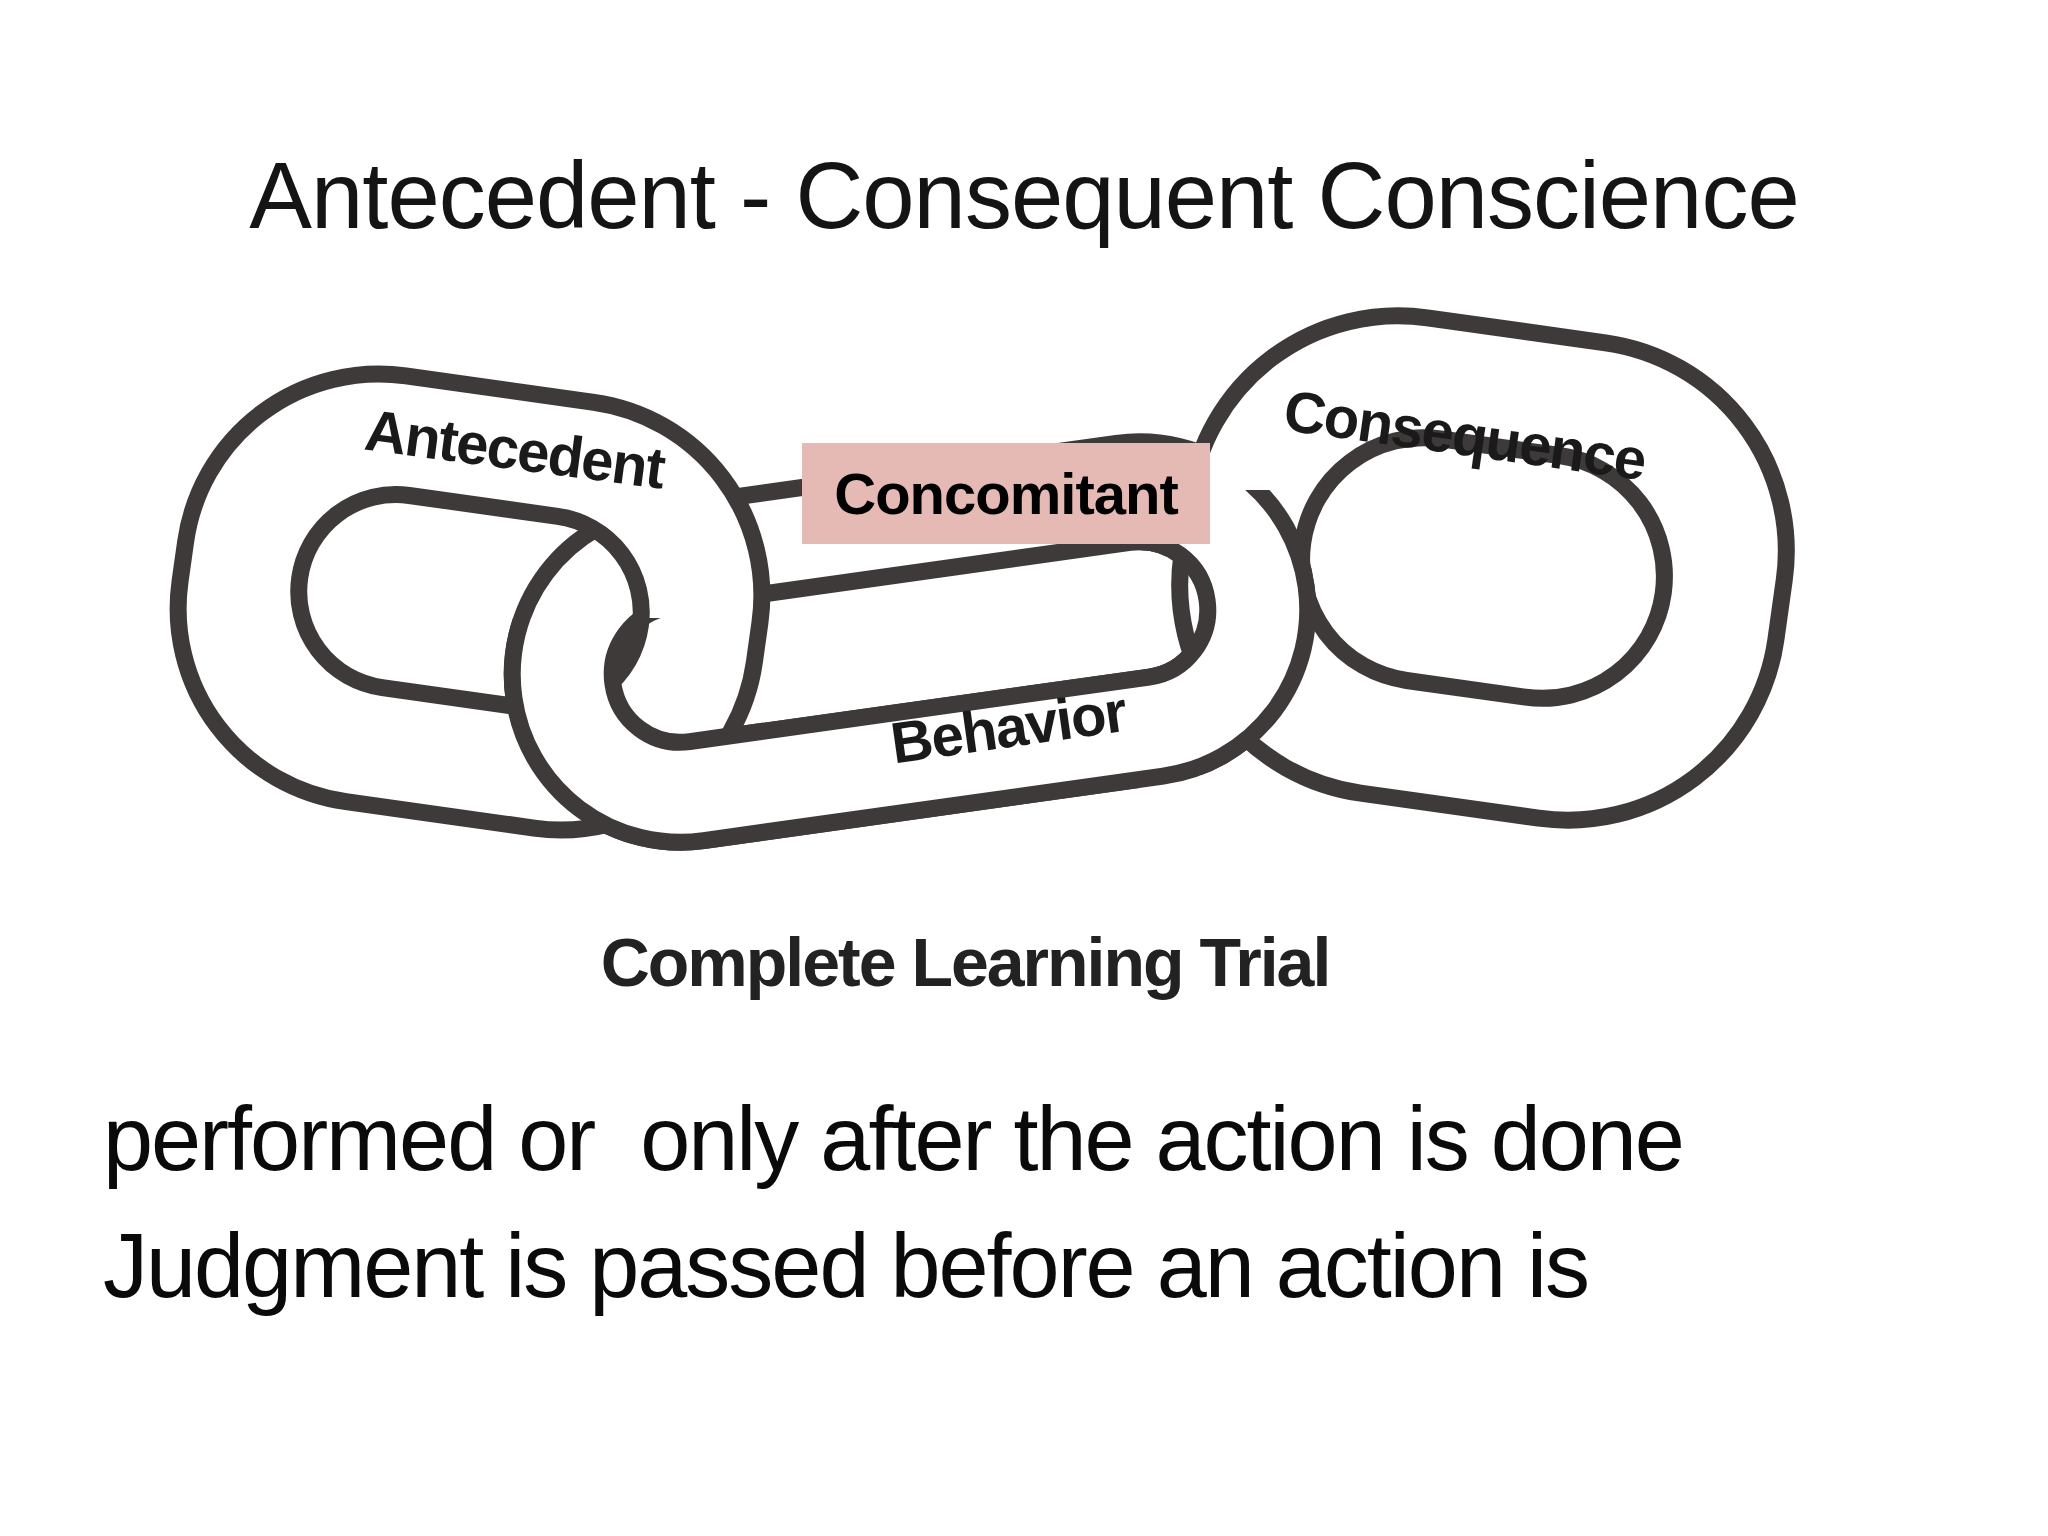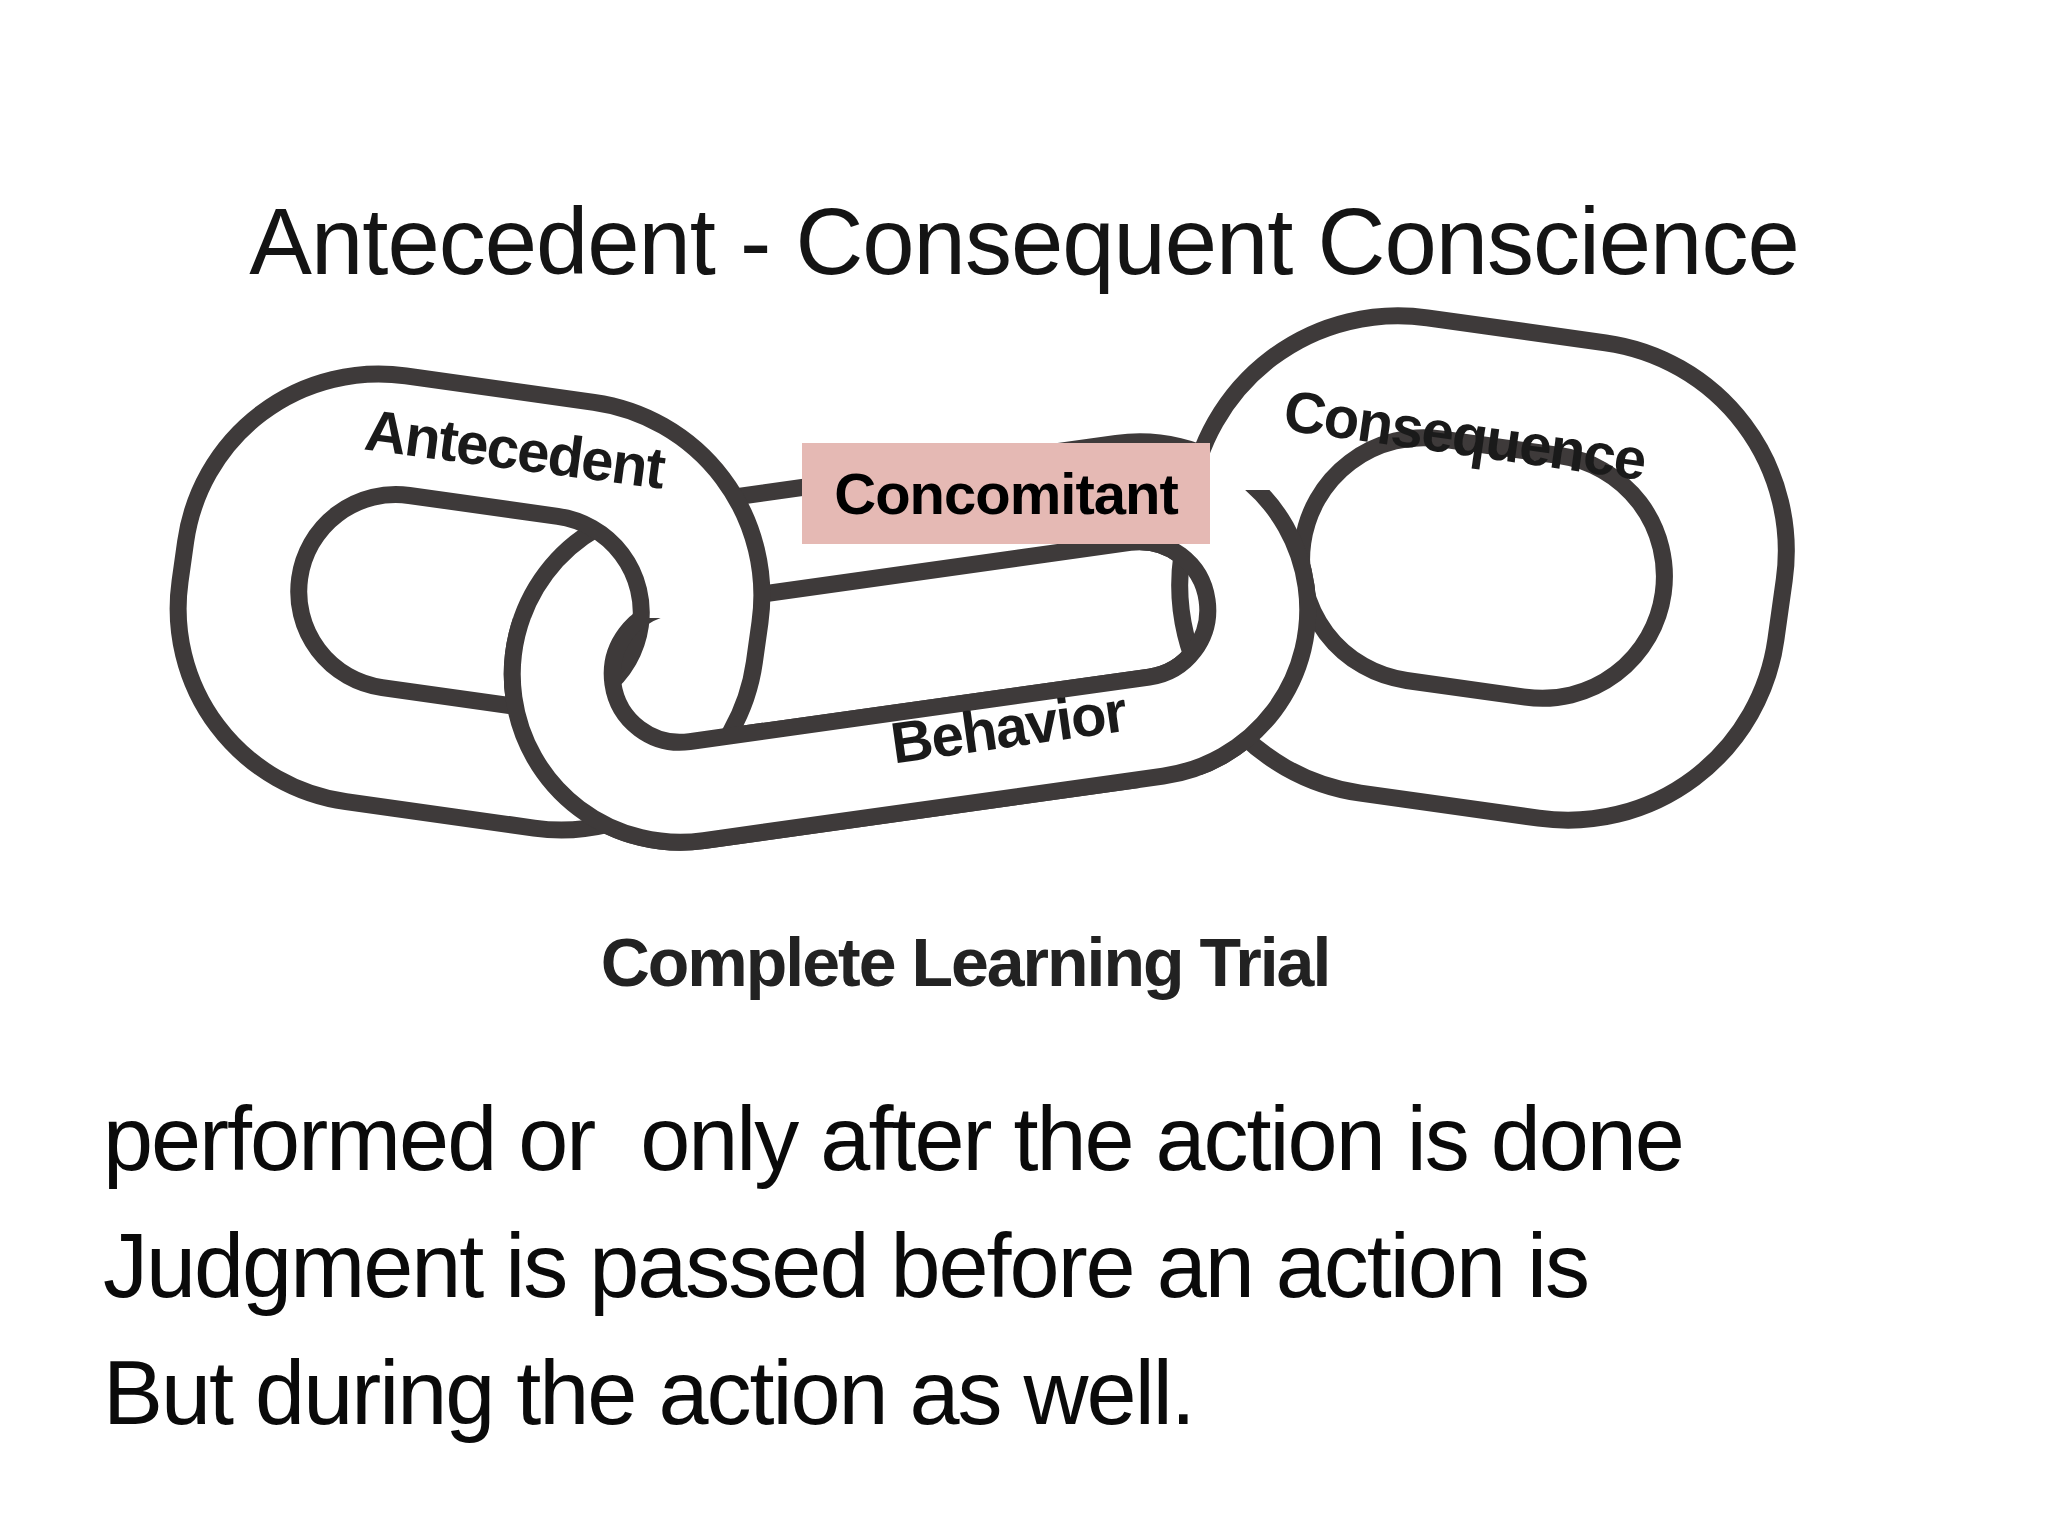--- a/index.html
+++ b/index.html
@@ -2,21 +2,21 @@
 <html><head>
 <meta charset="utf-8">
 <style>
   html,body{margin:0;padding:0;}
   body{
     width:2048px;height:1536px;position:relative;background:#ffffff;overflow:hidden;
     font-family:"Liberation Sans", sans-serif;color:#141414;
   }
   .title{
     position:absolute;left:0;top:142px;width:2048px;text-align:center;
-    font-size:94px;font-weight:400;letter-spacing:-1px;color:#141414;white-space:pre;margin-top:46px;
+    font-size:94px;font-weight:400;letter-spacing:-1px;color:#141414;white-space:pre;
   }
   .chain-svg{position:absolute;left:0;top:0;width:2048px;height:1536px;}
   .overlay-box{
     position:absolute;left:802px;top:443px;width:408px;height:101px;
     display:flex;align-items:center;justify-content:center;
     font-size:58px;font-weight:700;letter-spacing:-1px;color:#000000;
   }
   .caption{
     position:absolute;left:0;top:925px;width:1930px;text-align:center;
     font-size:68px;font-weight:700;letter-spacing:-2px;color:#222222;line-height:74px;
@@ -80,14 +80,13 @@
   </g>
 </svg>
 
 <div class="overlay-box" style="background: rgb(229, 185, 180);">Concomitant</div>
 
 <div class="caption">Complete Learning Trial</div>
 
 <div class="body-block">
   <div class="body-line">performed or  only after the action is done</div>
   <div class="body-line">Judgment is passed before an action is</div>
-  <div class="body-line">But during the action as well.</div>
 </div>
 
 </body></html>

